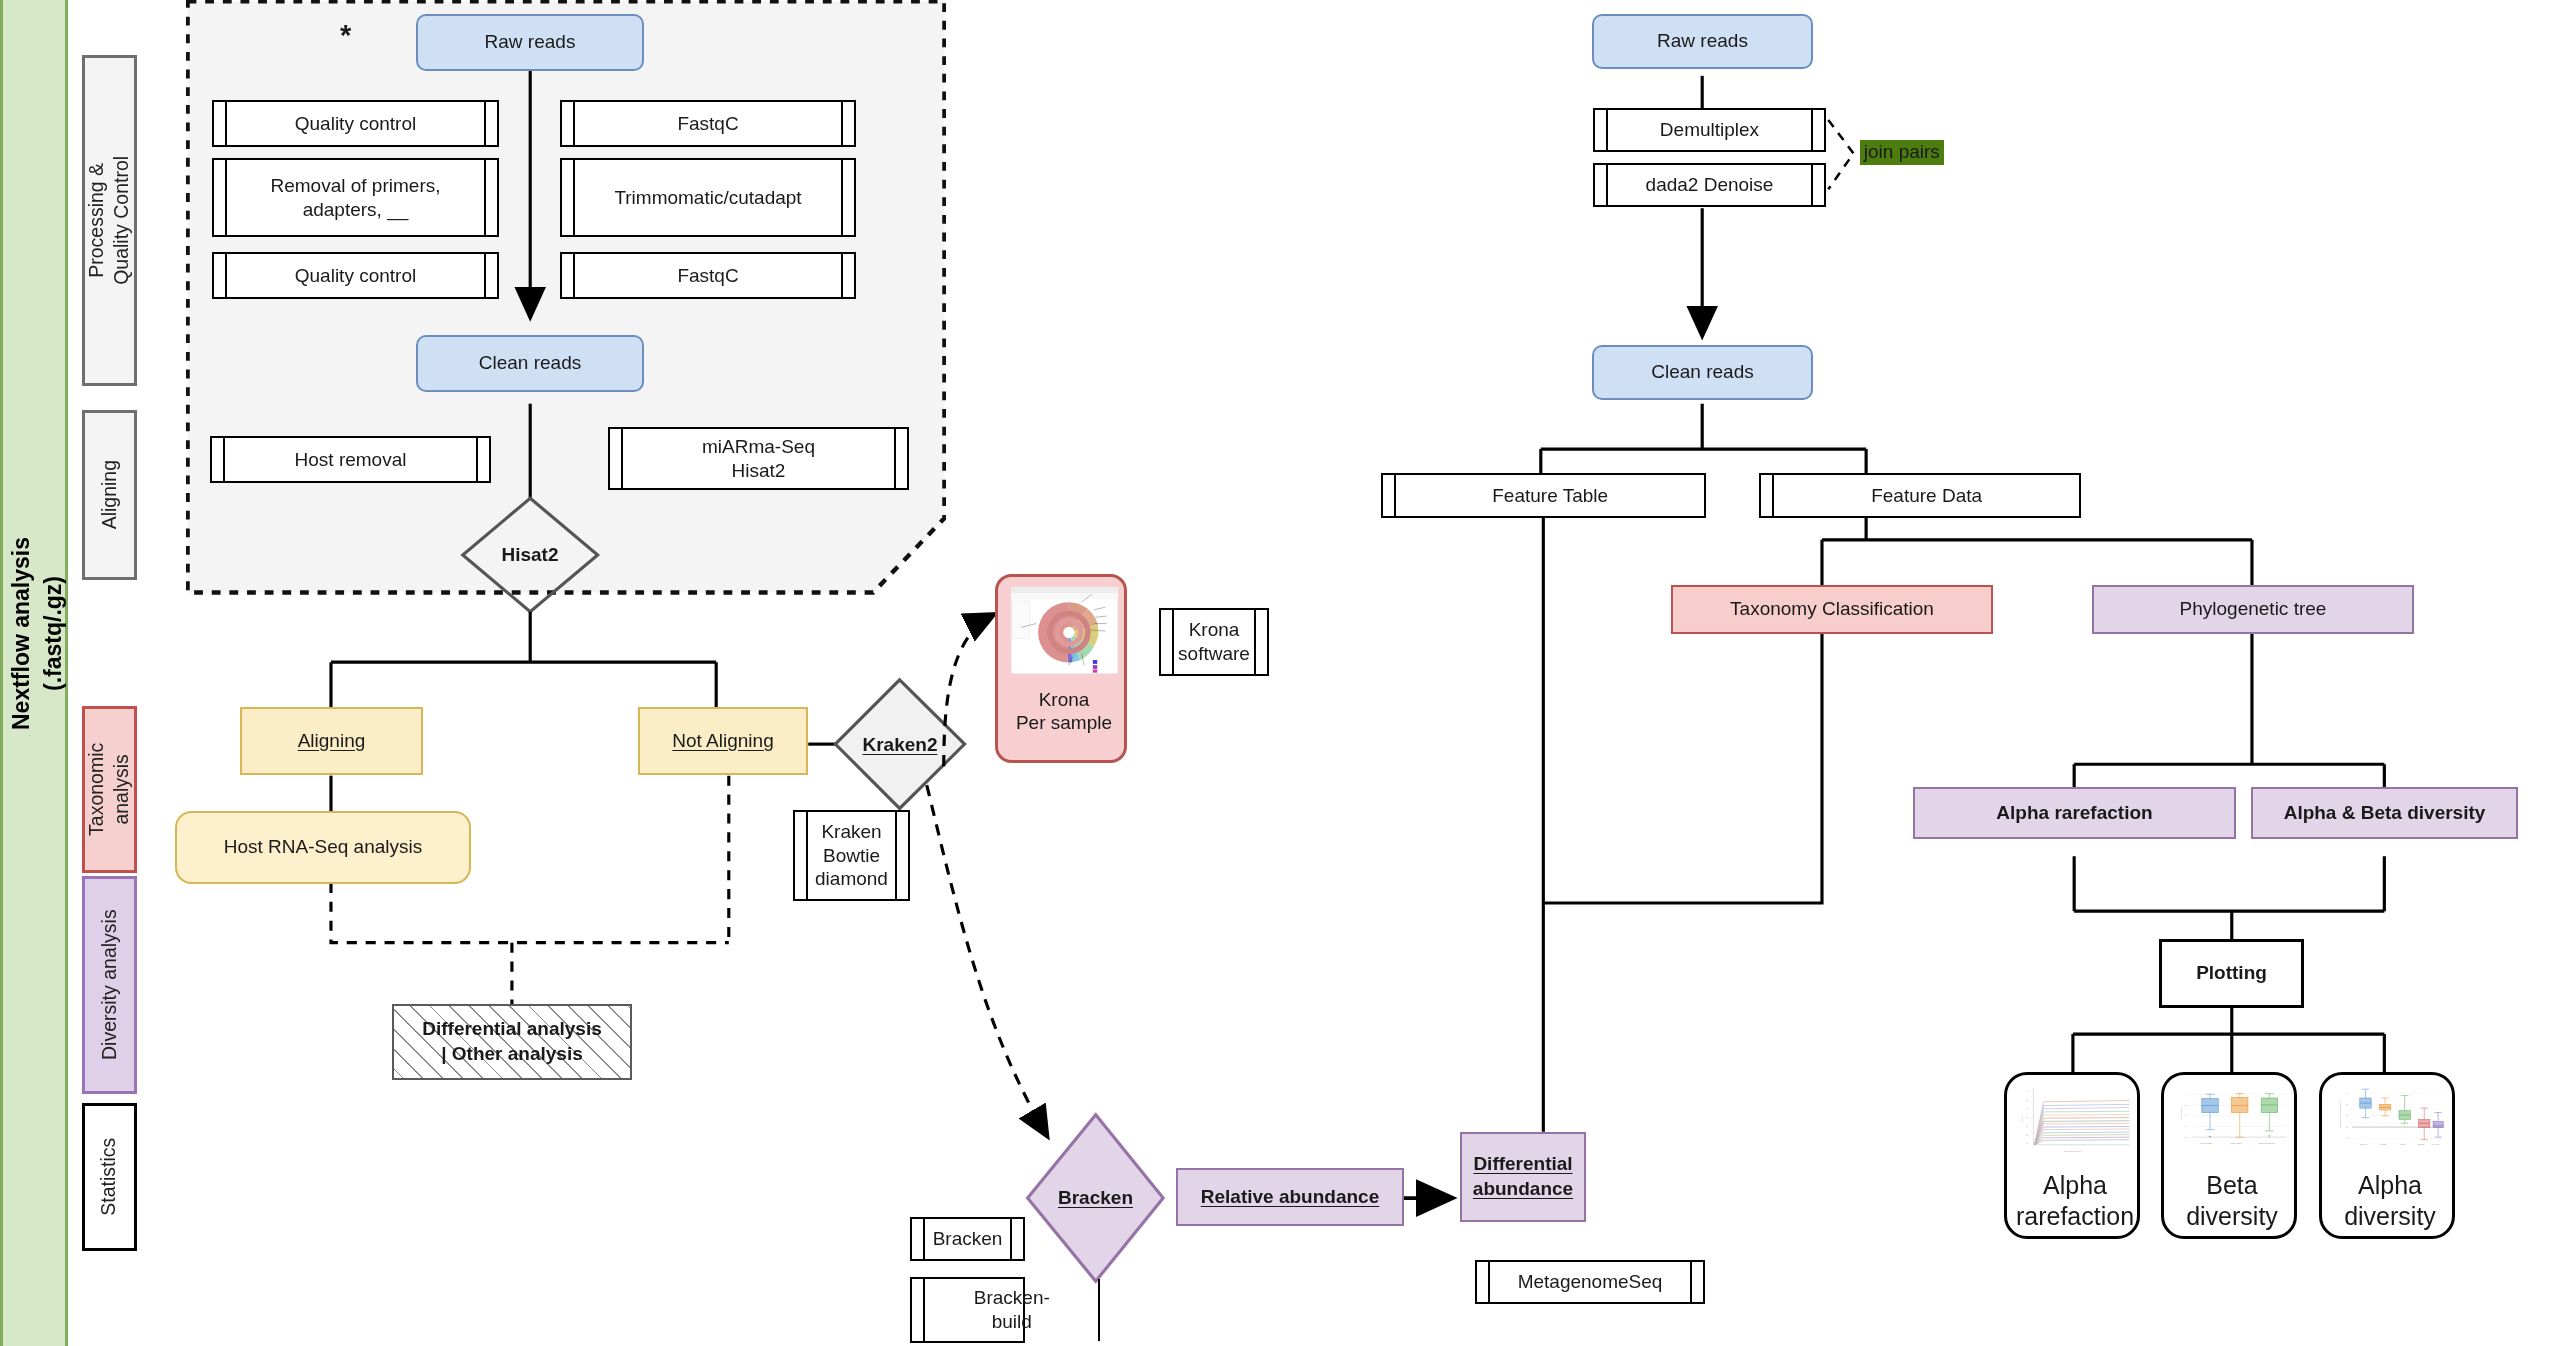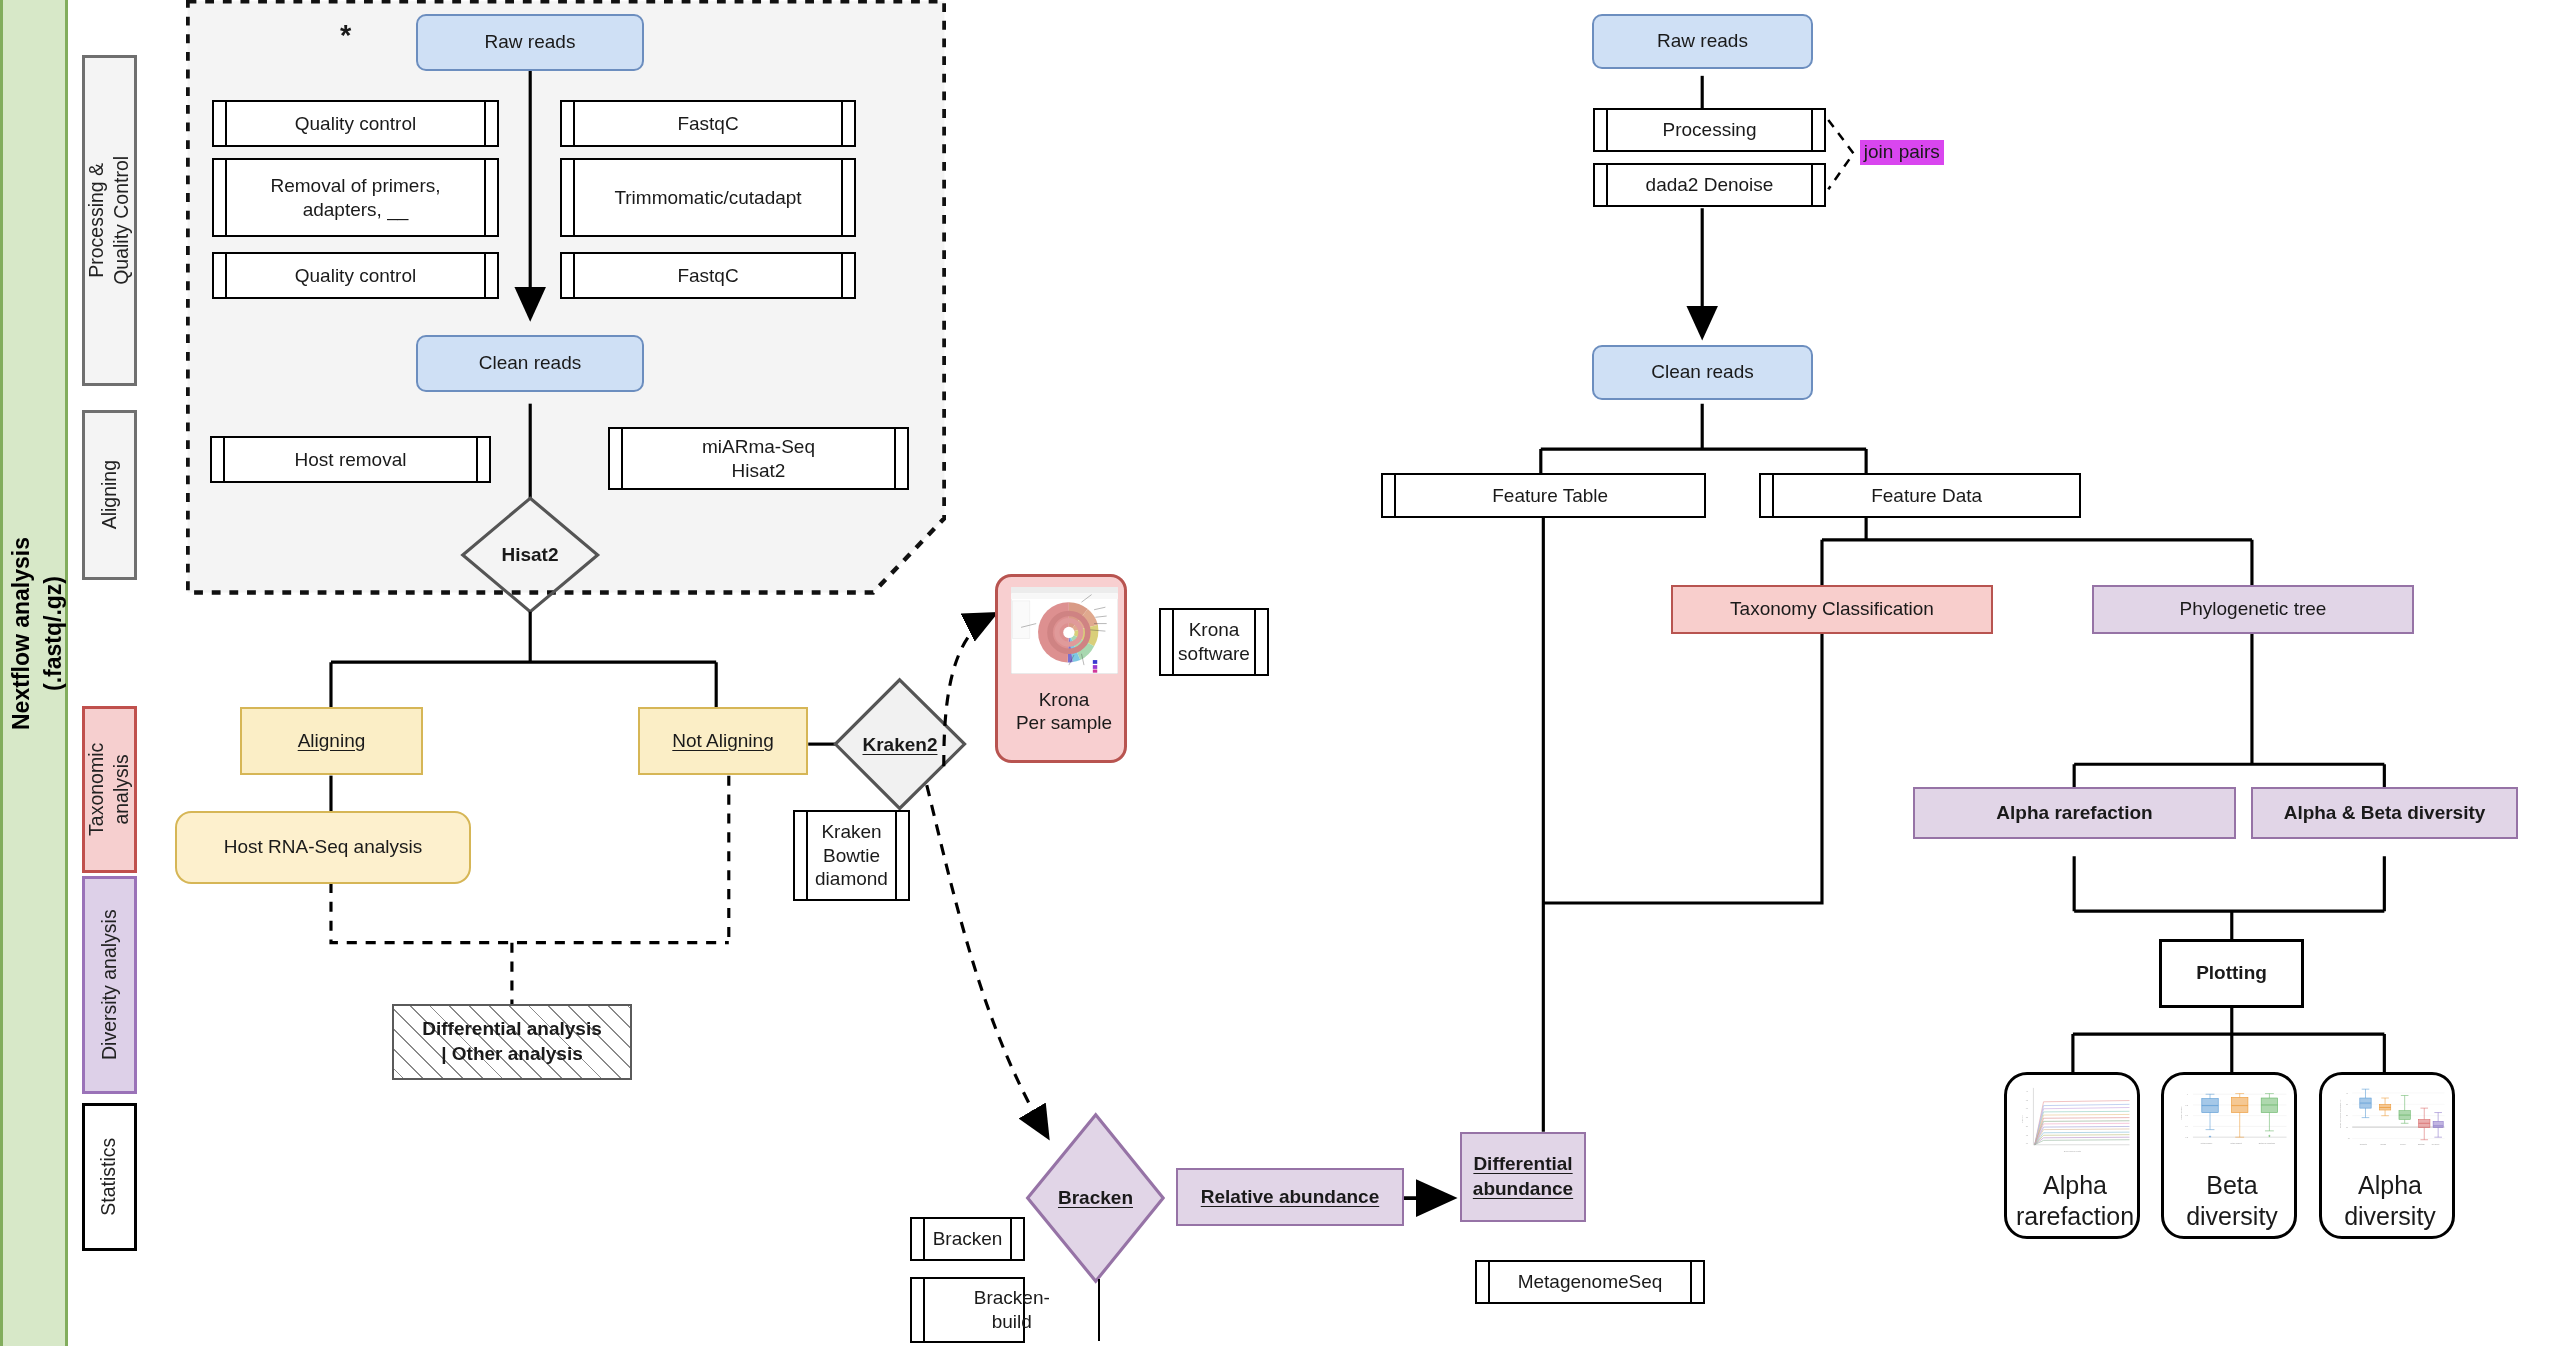--- a/index.html
+++ b/index.html
@@ -51,21 +51,21 @@
   .pproc .lbl{flex:1 1 auto;display:flex;align-items:center;justify-content:center;
               text-align:center;font-size:19px;line-height:1.25;padding:0 2.5px;}
 
   
   .hatch{border:2.5px solid #5a5a5a;
     background:repeating-linear-gradient(45deg,#fff 0 5px,#fff 5px 5.7px,#8a8a8a 5.7px 7px,#fff 7px 14px);}
 
   svg.ov{position:absolute;left:0;top:0;width:2576px;height:1347px;pointer-events:none;}
   .cap{position:absolute;text-align:center;font-size:25px;line-height:1.22;}
   .astk{position:absolute;font-size:29px;font-weight:bold;}
-  .joinlbl{position:absolute;font-size:19px;background:#d946ef;padding:1.3px 3.8px;}
+  .joinlbl{position:absolute;font-size:19px;background:#4d7c0f;padding:1.3px 3.8px;}
 </style>
 </head>
 <body>
 
 <div id="stage">
 
   <div class="abs greenband"></div>
   <div class="abs greenlabel">
     <div>
       <div>Nextflow analysis</div>
@@ -327,21 +327,21 @@
   <div class="abs pproc" style="left:1475px;top:1260px;width:230px;height:44px;">
     <div class="bar"></div>
     <div class="lbl">MetagenomeSeq</div>
     <div class="bar2"></div>
   </div>
 
   <div class="abs blue nodetext" style="left:1592px;top:14px;width:221px;height:55px;">Raw reads</div>
 
   <div class="abs pproc" style="left:1593px;top:108px;width:233px;height:44px;">
     <div class="bar"></div>
-    <div class="lbl">Processing</div>
+    <div class="lbl">Demultiplex</div>
     <div class="bar2"></div>
   </div>
   <div class="abs pproc" style="left:1593px;top:163px;width:233px;height:44px;">
     <div class="bar"></div>
     <div class="lbl">dada2 Denoise</div>
     <div class="bar2"></div>
   </div>
   <div class="joinlbl" style="left:1860px;top:140px;">join pairs</div>
 
   <div class="abs blue nodetext" style="left:1592px;top:345px;width:221px;height:55px;">Clean reads</div>

